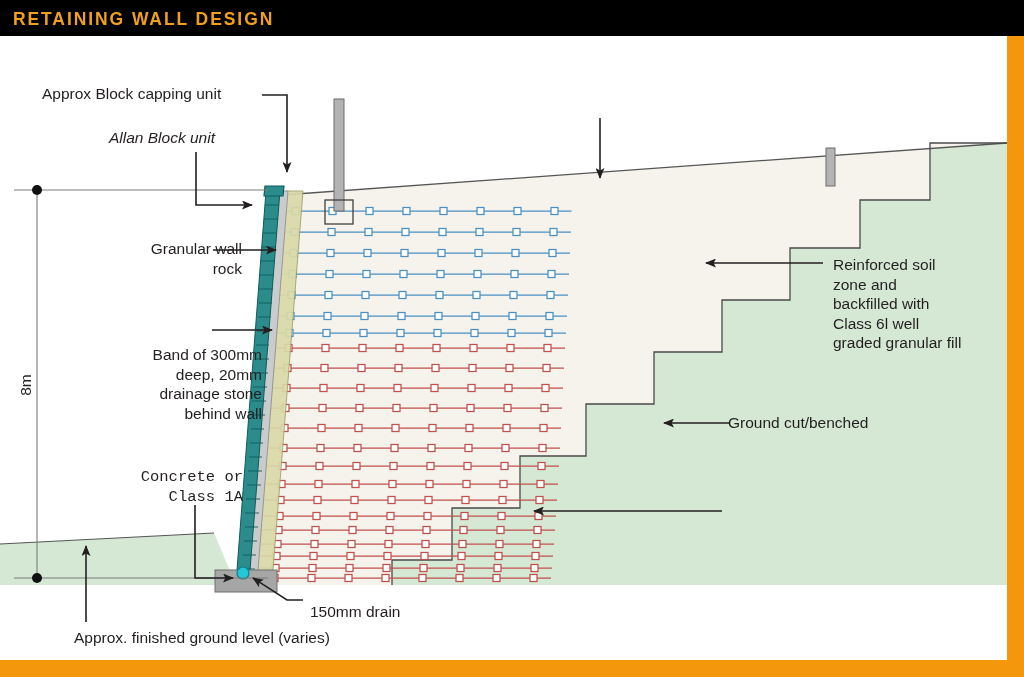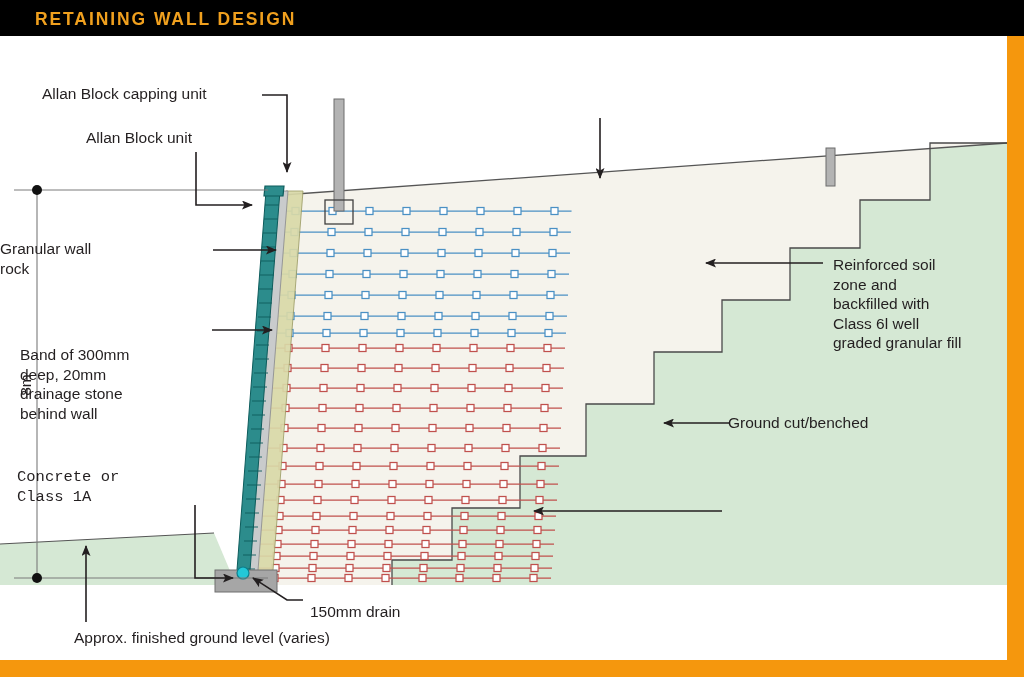--- a/index.html
+++ b/index.html
@@ -1,27 +1,27 @@
 <!DOCTYPE html>
 <html><head>
 <meta charset="utf-8">
 <style>
   html,body{margin:0;padding:0;background:#fff;}
   body{font-family:"Liberation Sans",sans-serif;}
   #page{position:relative;width:1024px;height:677px;overflow:hidden;background:#ffffff;}
   #page svg{position:absolute;left:0;top:0;}
-  .ttl{position:absolute;left:0;top:0;width:268px;height:36px;background:#000;padding-left:22px;}
+  .ttl{position:absolute;left:0;top:0;width:268px;height:36px;background:#000;}
   .ttl span{display:block;color:#f0a01e;font-family:"Liberation Sans Narrow","Liberation Sans",sans-serif;
     font-weight:bold;font-size:19px;letter-spacing:2.1px;padding:8px 0 0 14px;
     transform:scaleX(0.92);transform-origin:left center;white-space:nowrap;}
   .topbar{position:absolute;left:0;top:0;width:1024px;height:36px;background:#000;}
   .rightbar{position:absolute;right:0;top:36px;width:17px;height:641px;background:#f5970d;}
   .botbar{position:absolute;left:0;bottom:0;width:1024px;height:17px;background:#f5970d;}
   .lbl{position:absolute;color:#231f20;font-size:15.5px;line-height:19.5px;white-space:pre;}
-  .lbl.r{text-align:left;}
+  .lbl.r{text-align:right;margin-left:36px;}
   .dim{position:absolute;font-size:15.5px;color:#231f20;transform:rotate(-90deg);transform-origin:center center;}
 </style>
 </head>
 <body>
 
 <div id="page">
 
   <svg width="1024" height="677" viewBox="0 0 1024 677">
     <defs>
       <marker id="ar" markerWidth="11" markerHeight="9" refX="10" refY="4.5" orient="auto" markerUnits="userSpaceOnUse">
@@ -440,23 +440,23 @@
   </svg>
 
   <div class="topbar"></div>
   <div class="ttl">
     <span>RETAINING WALL DESIGN</span>
   </div>
 
   <div class="rightbar"></div>
   <div class="botbar"></div>
 
-  <div class="lbl" style="left:42px;top:84px;">Allan Block capping unit</div>
-
-  <div class="lbl" style="left:86px;top:128px;">Allan Block unit</div>
+  <div class="lbl" style="left:42px;top:84px;">Approx Block capping unit</div>
+
+  <div class="lbl" style="left:109px;top:128px;font-style:italic;">Allan Block unit</div>
 
   <div class="lbl r" style="left:0px;top:239px;width:206px;">Granular wall
 rock</div>
 
   <div class="lbl r" style="left:0px;top:345px;width:206px;padding-left:20px;">Band of 300mm
 deep, 20mm
 drainage stone
 behind wall</div>
 
   <div class="lbl r" style="left:17px;top:468px;width:190px;font-family:Liberation Mono, monospace;">Concrete or

